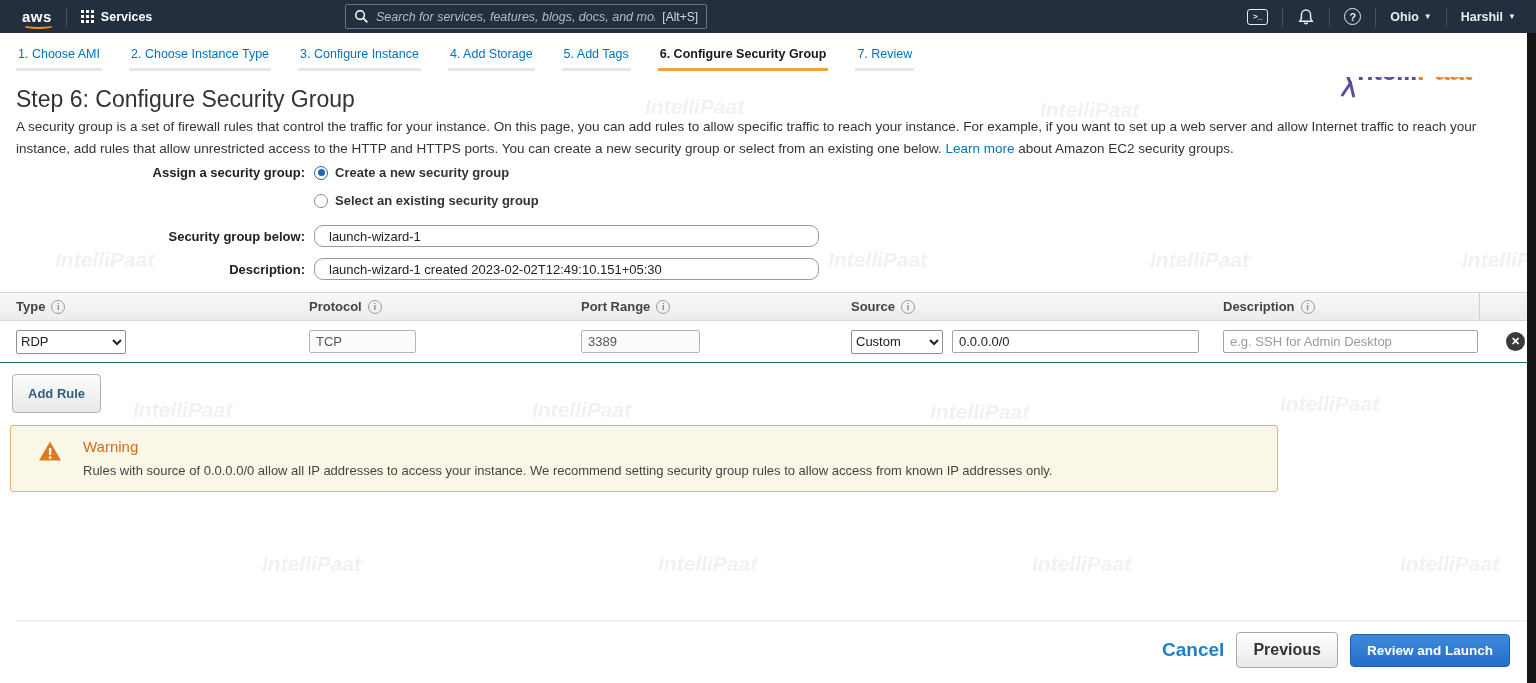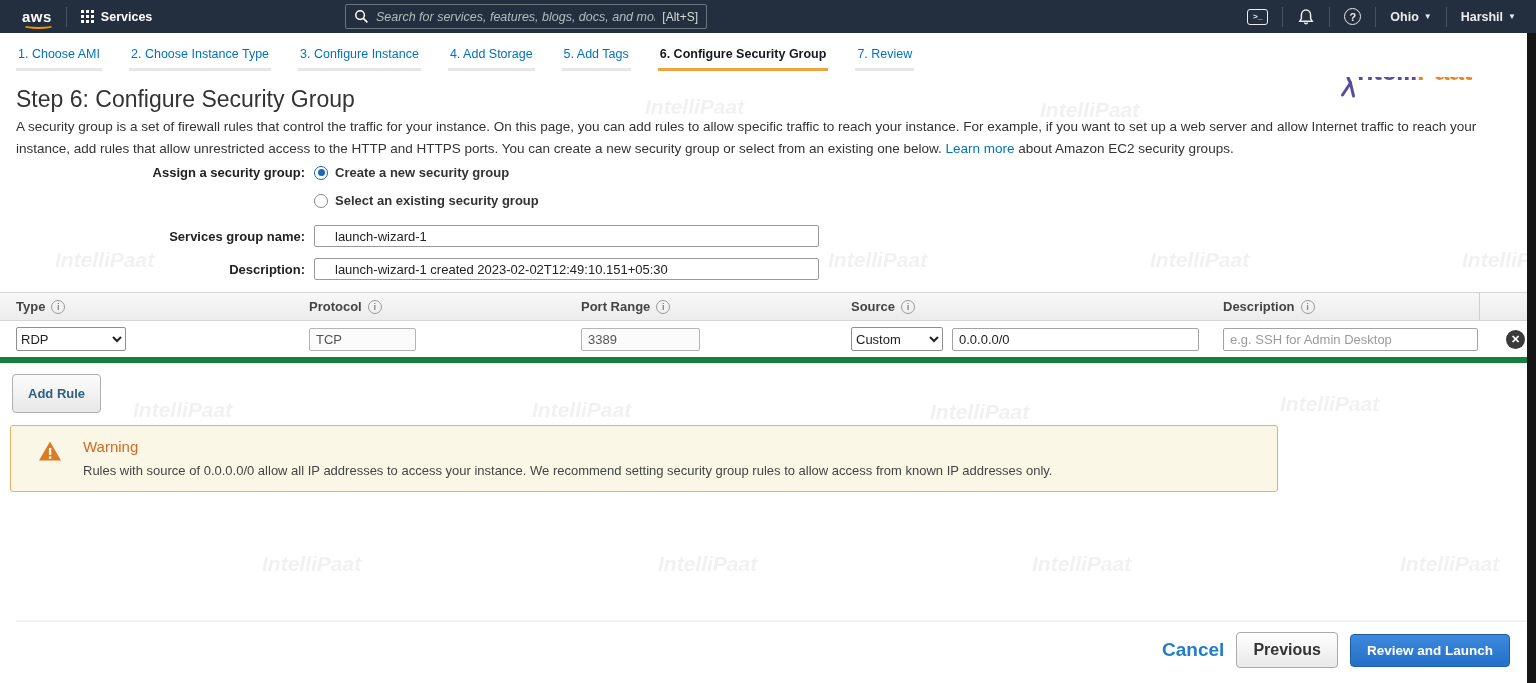--- a/index.html
+++ b/index.html
@@ -60,30 +60,30 @@
 
   
   .form-area { position:absolute; top:165px; left:0; width:1536px; z-index:2; }
   .form-row { position:absolute; left:0; display:flex; align-items:center; }
   .form-label { width:305px; text-align:right; font-size:13px; font-weight:bold; color:#222; }
   .form-ctl { margin-left:9px; display:flex; align-items:center; }
   .radio { width:14px; height:14px; border:1px solid #8a8a8a; border-radius:50%; background:#fff; margin-right:7px; position:relative; cursor:pointer; flex:none; }
   .radio.checked { border-color:#1d66b0; background:#fff; }
   .radio.checked::after { content:""; position:absolute; left:2.5px; top:2.5px; width:7px; height:7px; border-radius:50%; background:#1d66b0; }
   .radio-label { font-size:13px; color:#333; cursor:pointer;font-weight:bold; }
-  .text-input { height:22px; border:1px solid #9a9a9a; border-radius:2px; font-size:13px; color:#222; padding:0 20px; font-family:"Liberation Sans", sans-serif; background:#fff; }
+  .text-input { height:22px; border:1px solid #9a9a9a; border-radius:9px; font-size:13px; color:#222; padding:0 14px; font-family:"Liberation Sans", sans-serif; background:#fff; }
   .sg-input { width:505px; }
 
   
   .rules-table { position:absolute; top:292px; left:0; width:1527px; z-index:2; }
   .rt-header { display:flex; height:29px; align-items:center; background:linear-gradient(#f8f8f8,#ececec); border-top:1px solid #d5d5d5; border-bottom:1px solid #d5d5d5; }
   .rt-hcell { font-size:13px; font-weight:bold; color:#444; display:flex; align-items:center; gap:6px; padding-left:16px; height:100%; }
   .rt-hcell.sep { border-right:1px solid #d0d0d0; }
   .info-icon { width:14px; height:14px; border:1px solid #9a9a9a; border-radius:50%; color:#8a8a8a; font-size:9.5px; font-weight:bold; display:flex; align-items:center; justify-content:center; cursor:pointer; }
-  .rt-row { display:flex; align-items:center; height:42px; background:#fff; border-bottom:6px solid #15803d; }
+  .rt-row { display:flex; align-items:center; height:42px; background:#fff; border-bottom:1px solid #15803d; }
   .rt-cell { padding-left:16px; display:flex; align-items:center; gap:4px; }
   .c-type { width:293px; } .c-proto { width:272px; } .c-port { width:270px; } .c-src { width:372px; } .c-desc { width:273px; }
   select.ctl { height:24px; border:1px solid #8f8f8f; border-radius:2px; background:#fff; font-size:13px; color:#222; font-family:"Liberation Sans", sans-serif; }
   .type-select { width:110px; }
   .src-select { width:92px; margin-right:5px; }
   input.ctl { height:23px; border:1px solid #a3a3a3; border-radius:2px; font-size:13px; padding:0 6px; color:#222; font-family:"Liberation Sans", sans-serif; }
   input.ctl:disabled { background:#fbfbfb; color:#555; border-color:#b5b5b5; }
   .proto-input { width:107px; } .port-input { width:119px; }
   .src-input { width:247px; } .desc-input { width:255px; }
   .desc-input::placeholder { color:#9b9b9b; }
@@ -234,21 +234,21 @@
     </div>
   </div>
   <div class="form-row" style="top:28px;">
     <div class="form-label"></div>
     <div class="form-ctl">
       <span class="radio"></span>
       <span class="radio-label"><span>Select an </span><b>existing</b><span> security group</span></span>
     </div>
   </div>
   <div class="form-row" style="top:60px;">
-    <div class="form-label">Services group name:</div>
+    <div class="form-label">Security group below:</div>
     <div class="form-ctl">
       <input class="text-input sg-input" type="text" value="launch-wizard-1" style="">
     </div>
   </div>
   <div class="form-row" style="top:93px;">
     <div class="form-label">Description:</div>
     <div class="form-ctl">
       <input class="text-input sg-input" type="text" value="launch-wizard-1 created 2023-02-02T12:49:10.151+05:30" style="">
     </div>
   </div>

